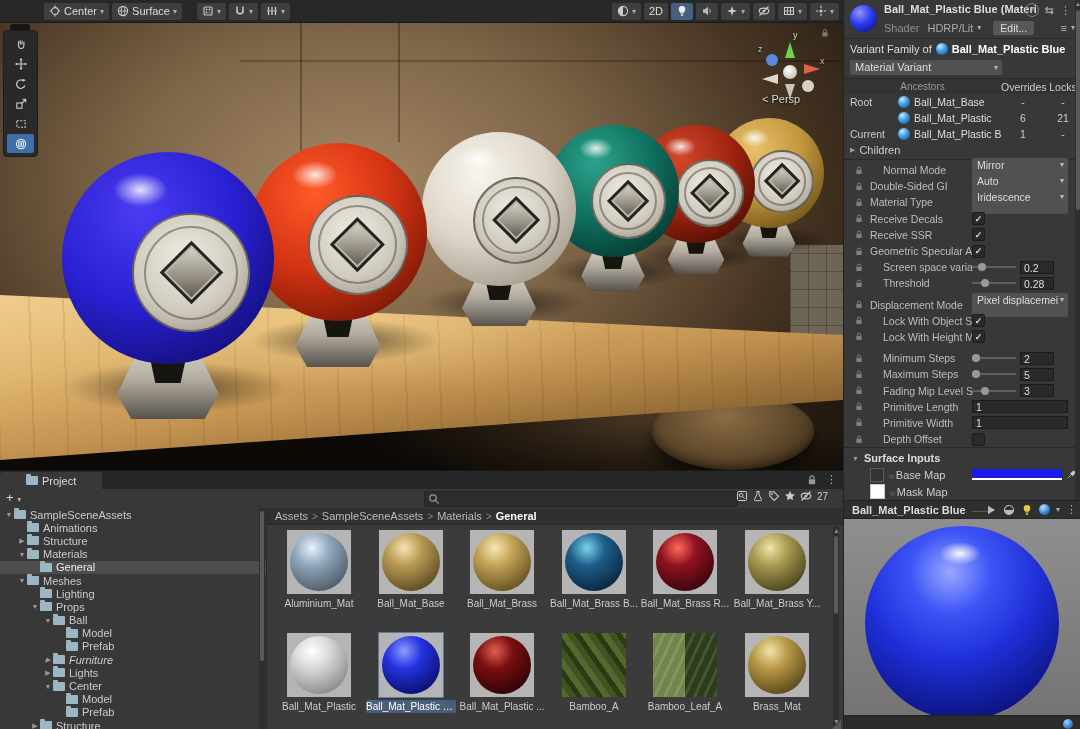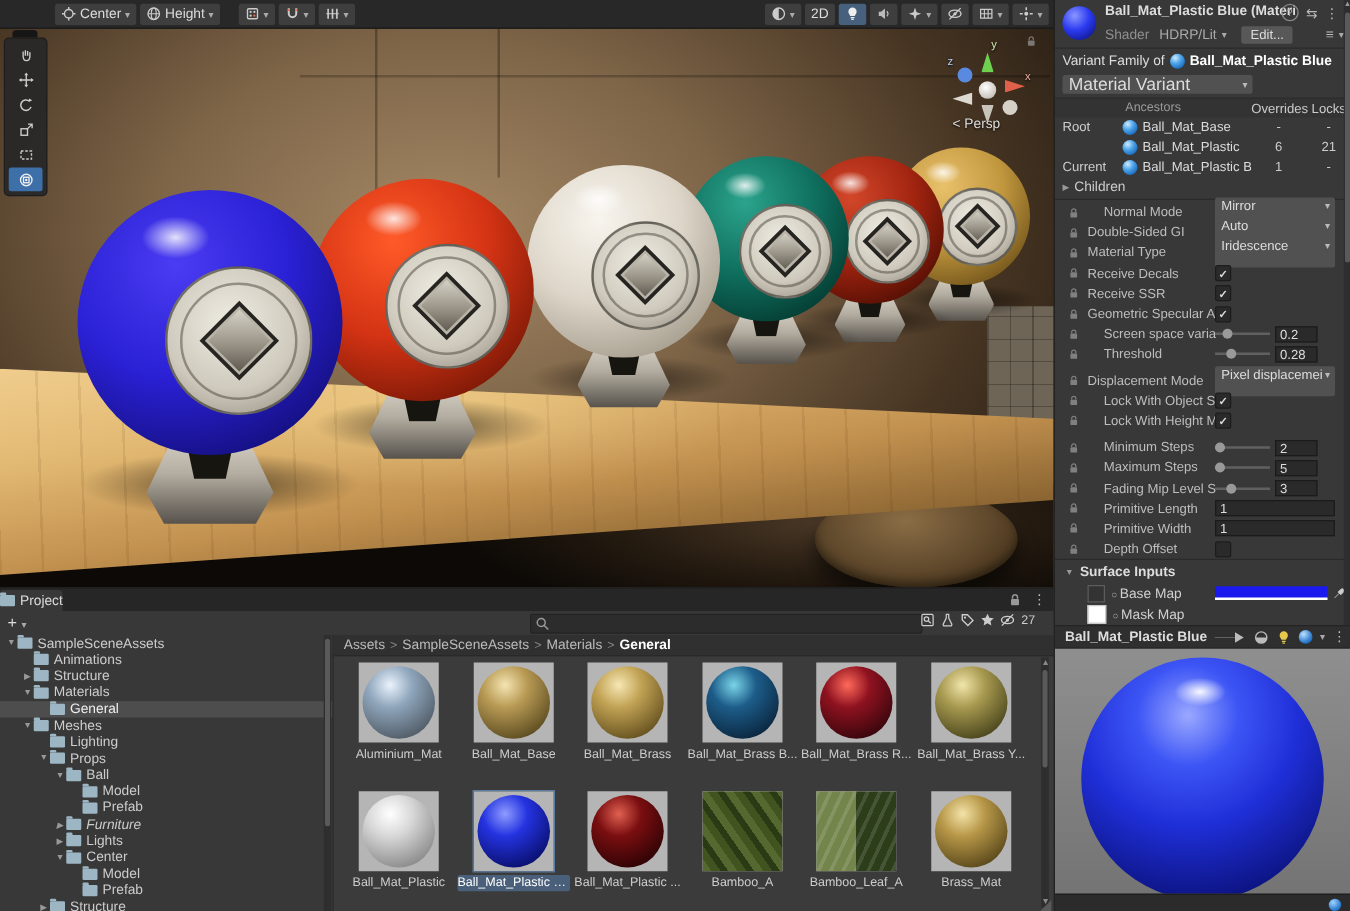--- a/index.html
+++ b/index.html
@@ -65,21 +65,21 @@
   .gz-center{position:absolute;left:31px;top:31px;width:14px;height:14px;border-radius:50%;
         background:radial-gradient(circle at 40% 35%,#fff,#c9c5bd 70%)}
   .cone{position:absolute}
   .gz-lbl{position:absolute;font-size:9px;color:#eee;text-shadow:0 1px 2px #000}
   #persp{position:absolute;left:762px;top:93px;color:#ddd;font-size:11px;text-shadow:0 1px 2px #000;z-index:60}
   #gizmo-lock{position:absolute;left:820px;top:28px;width:10px;height:10px;opacity:.7;z-index:60}
   #gizmo-lock svg{width:10px;height:10px}
   
   #project{position:absolute;left:0;top:470px;width:843px;height:259px;background:#383838;border-top:1px solid #191919}
   .ptabbar{position:absolute;left:0;top:0;width:100%;height:18px;background:#262626;display:flex;align-items:flex-end}
-  .ptab{height:17px;background:#383838;border-radius:3px 3px 0 0;padding:0 0;display:flex;align-items:center;gap:4px;color:#ddd}
+  .ptab{height:17px;background:#383838;border-radius:3px 3px 0 0;padding:0 26px;display:flex;align-items:center;gap:4px;color:#ddd}
   .pcorner{position:absolute;right:6px;top:2px;display:flex;gap:8px;align-items:center;color:#999}
   .ptoolbar{position:absolute;left:0;top:18px;width:100%;height:19px;background:#383838;border-bottom:1px solid #2a2a2a}
   .addbtn{position:absolute;left:6px;top:1px;color:#ddd;font-size:13px}
   .addbtn .caret{font-size:8px;color:#aaa}
   .searchwrap{position:absolute;left:424px;top:2px;width:306px;height:14px;background:#2c2c2c;
         border:1px solid #232323;border-radius:2px;display:flex;align-items:center;padding:0 3px;gap:3px}
   .searchwrap input{flex:1;background:transparent;border:none;outline:none;color:#ddd;font-size:10px;
         font-family:"Liberation Sans",sans-serif}
   .ptool-icons{position:absolute;left:736px;top:1px;display:flex;align-items:center;gap:4px;color:#ccc}
   .hidcount{font-size:10px;color:#ccc;margin-left:1px}
@@ -124,21 +124,21 @@
   .editbtn{background:#585858;border-radius:2px;color:#ddd;font-size:10.5px;padding:0 7px;height:14px;
         line-height:14px;margin-left:8px}
   .vfam{position:relative;height:40px;border-bottom:1px solid #2a2a2a;padding:4px 6px;box-sizing:border-box}
   .vfam-line{display:flex;align-items:center;gap:4px;color:#ddd}
   .msphere{width:12px;height:12px;border-radius:50%;flex:0 0 auto;
         background:radial-gradient(circle at 35% 28%,#cfeaff 0%,#4aa3e8 40%,#1560b0 85%)}
   .vfam-name{font-weight:bold;color:#fff}
   .dd{background:#515151;border-radius:2px;height:15px;line-height:15px;color:#ddd;padding:0 16px 0 5px;
         position:relative;white-space:nowrap;overflow:hidden;box-sizing:border-box}
   .dd::after{content:'▾';position:absolute;right:4px;top:0;font-size:8px;color:#bbb}
-  .vfam .dd{width:152px;margin-top:5px;font-size:14px}
+  .vfam .dd{width:152px;margin-top:5px;font-size:11px}
   .anc{position:relative;border-bottom:1px solid #2a2a2a;padding-bottom:2px}
   .anc-head{display:flex;height:15px;align-items:center;color:#9a9a9a;font-size:10px;background:#333}
   .anc-head .c1{flex:1;text-align:center}
   .anc-row{display:flex;height:16px;align-items:center}
   .anc-role{width:44px;padding-left:6px;color:#ccc;font-size:10.5px;flex:0 0 auto}
   .anc-name{flex:1;color:#ddd;font-size:10.5px;white-space:nowrap;overflow:hidden;margin-left:4px}
   .cOvr{width:44px;text-align:center;color:#ccc;flex:0 0 auto;font-size:10.5px}
   .cLck{width:36px;text-align:center;color:#ccc;flex:0 0 auto;font-size:10.5px}
   .children{height:15px;display:flex;align-items:center;color:#ccc;padding-left:6px;gap:4px}
   .foldarrow{font-size:7px;color:#999}
@@ -265,21 +265,21 @@
         <span class="caret">▾</span>
       </div>
       <div class="tb-btn">
         <span class="icon12">
             <svg viewBox="0 0 12 12">
               <circle cx="6" cy="6" r="4.6" fill="none" stroke="#ccc" stroke-width="1.1"></circle>
               <ellipse cx="6" cy="6" rx="2" ry="4.6" fill="none" stroke="#ccc" stroke-width=".9"></ellipse>
               <path d="M1.4 6h9.2" stroke="#ccc" stroke-width=".9"></path>
             </svg>
           </span>
-        <span>Height</span>
+        <span>Surface</span>
         <span class="caret">▾</span>
       </div>
       <div style="width:12px"></div>
       <div style="display:flex">
           <div class="tb-btn">
             <span class="icon12">
               <svg viewBox="0 0 12 12">
                 <rect x="2" y="2" width="8" height="8" rx="1" fill="none" stroke="#ccc" stroke-width="1.1"></rect>
                 <circle cx="4.5" cy="4.5" r=".9" fill="#ccc"></circle>
                 <circle cx="7.5" cy="4.5" r=".9" fill="#ccc"></circle>

